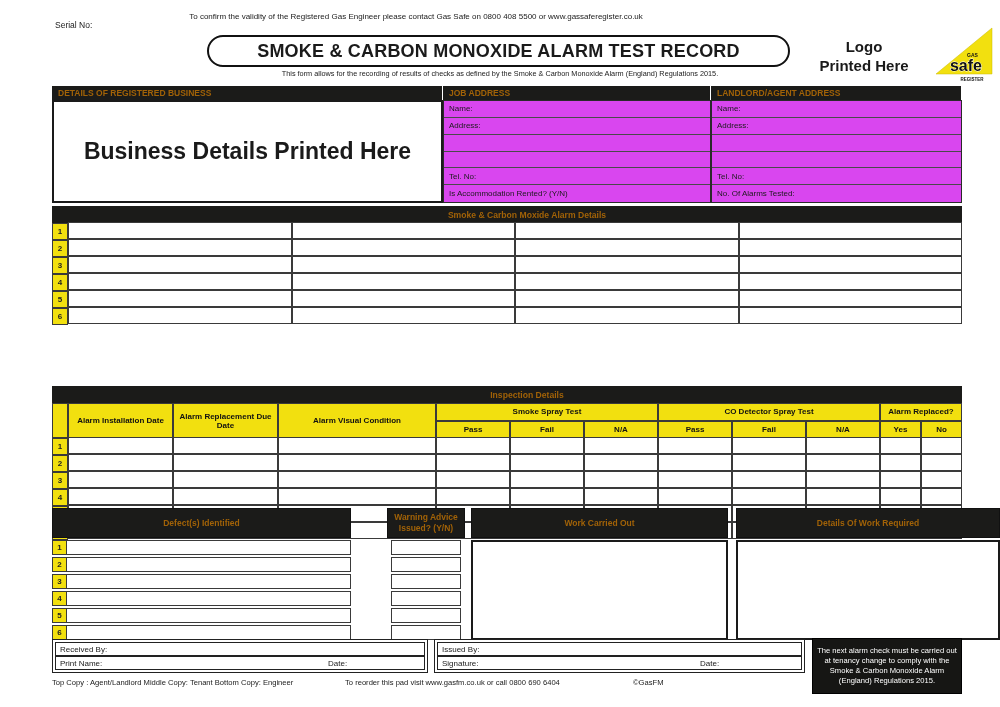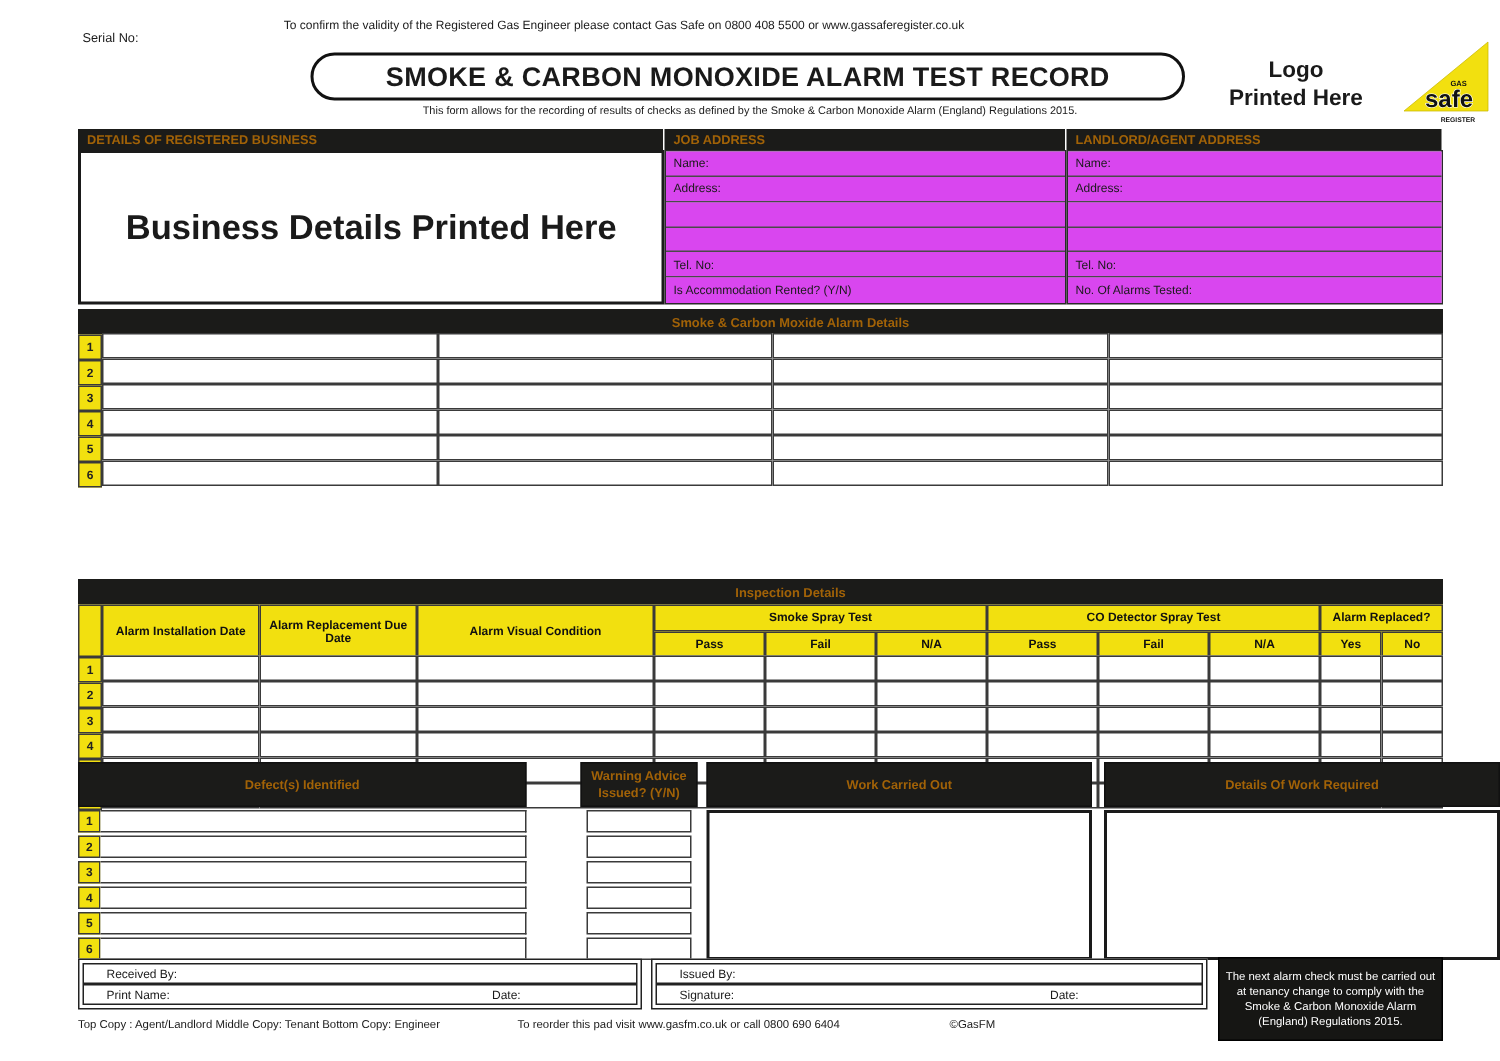--- a/index.html
+++ b/index.html
@@ -58,21 +58,21 @@
   .whead { height:30px; display:flex; align-items:center; justify-content:center; text-align:center;
            font-size:8.5px; font-weight:bold; line-height:1.25; border:1px solid #111; }
   .dline { display:flex; height:15px; margin-top:2px; }
   .dline .ynum { width:15px; }
   .dline .fld { flex:1; border:1px solid #3a3a3a; border-left:none; background:#fff; }
   .wcell { height:15px; margin:2px 4px 0 4px; border:1px solid #3a3a3a; background:#fff; }
   .bigblank { border:2px solid #1a1a1a; height:100px; margin-top:2px; background:#fff; }
 
   
   .signbox { position:absolute; border:1px solid #222; padding:2px; background:#fff; }
-  .signrow { border:1px solid #222; height:14px; font-size:8px; display:flex; align-items:center; padding-left:15px; position:relative; }
+  .signrow { border:1px solid #222; height:14px; font-size:8px; display:flex; align-items:center; padding-left:4px; position:relative; }
   .signrow + .signrow { margin-top:0; }
   .date-lbl { position:absolute; font-size:8px; }
   .note { position:absolute; left:812px; top:638px; width:150px; height:56px; background:#161614; color:#fff;
           font-size:7.6px; text-align:center; display:flex; align-items:center; justify-content:center;
           padding:2px 4px; line-height:1.3; border:1px solid #000; }
 
   
   .footer { position:absolute; top:678px; left:52px; width:910px; font-size:7.6px; }
   .footer span { position:absolute; white-space:nowrap; }
 </style>

